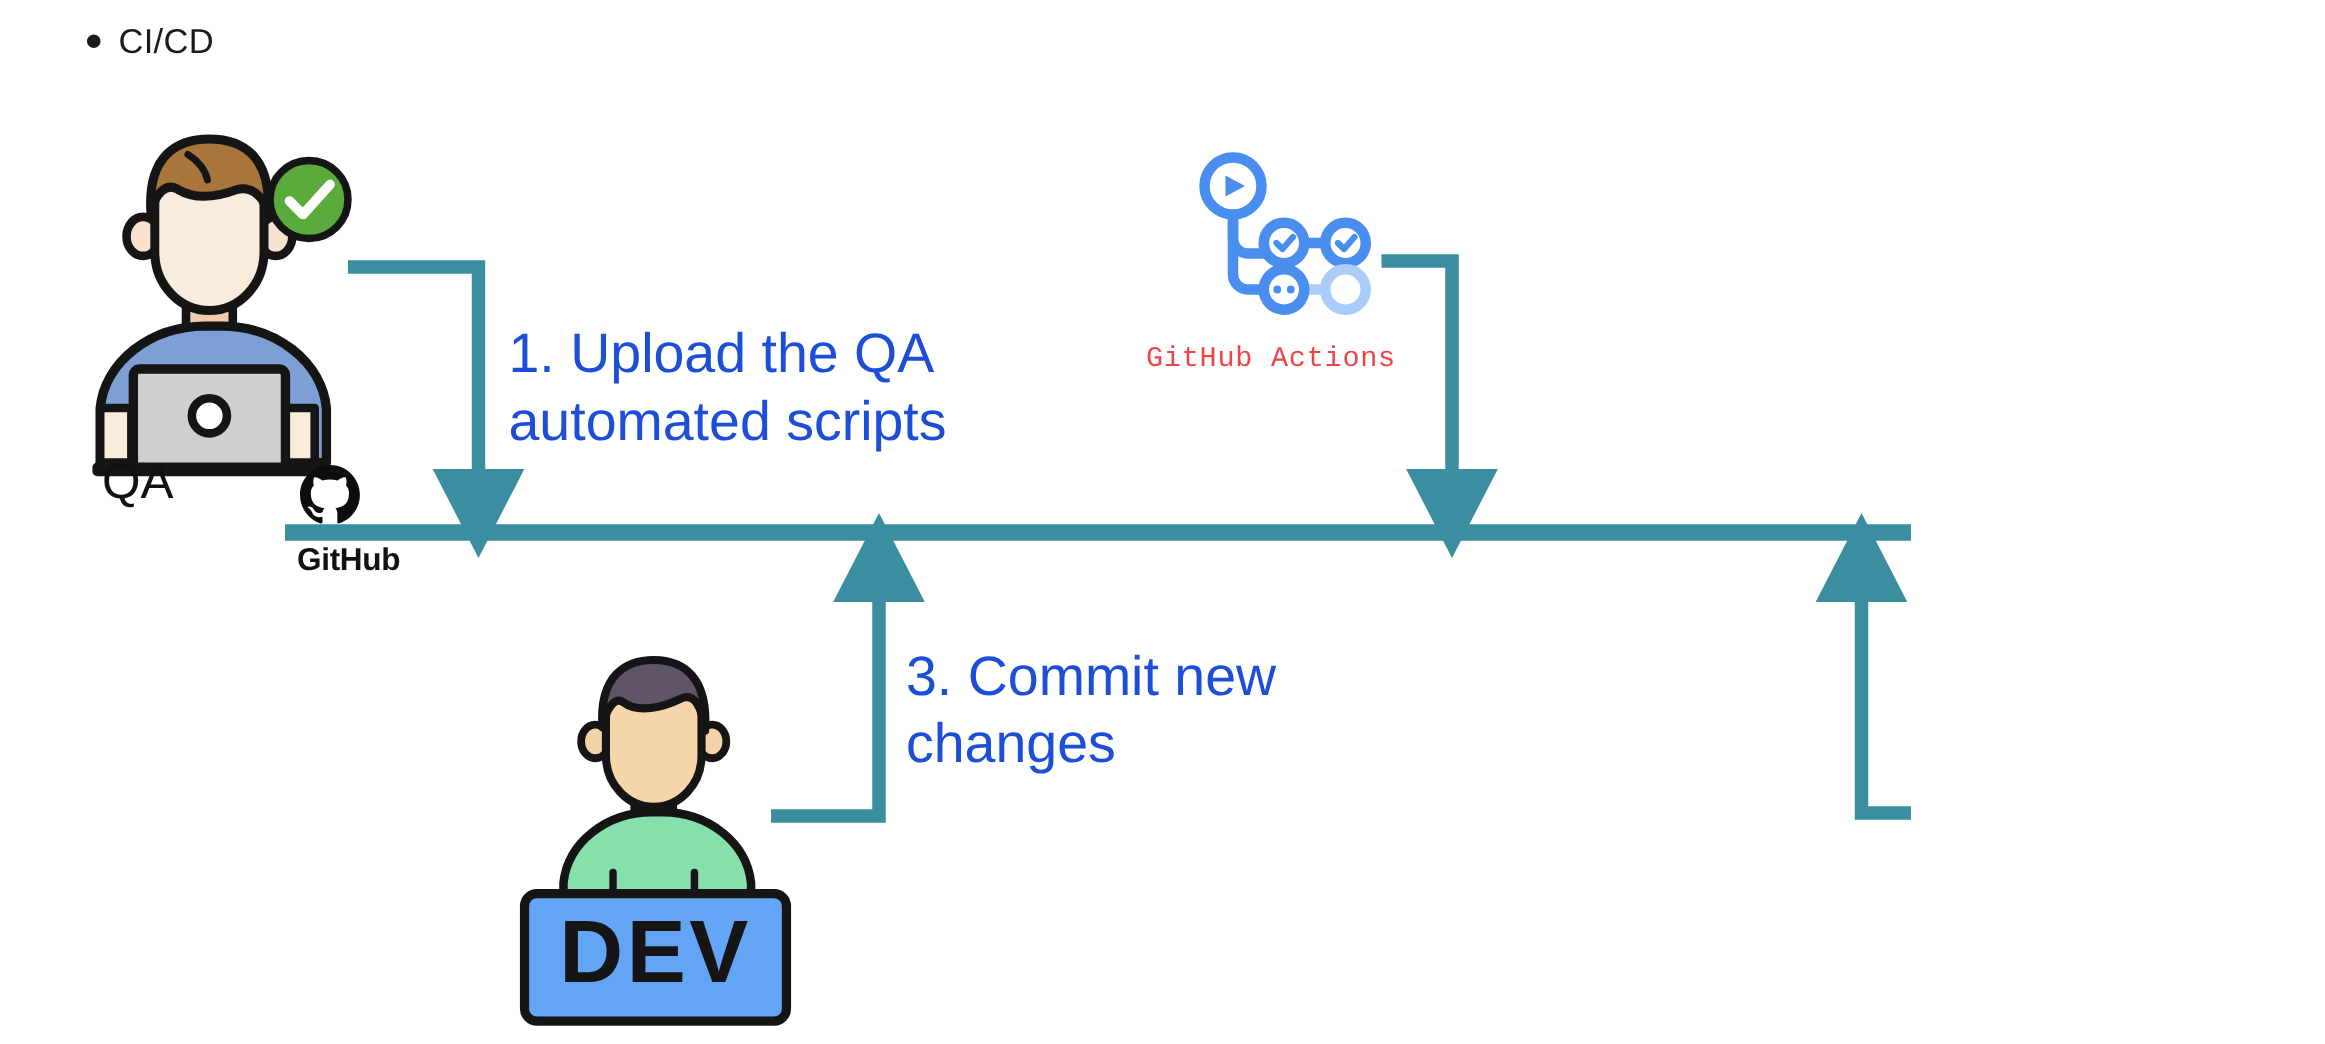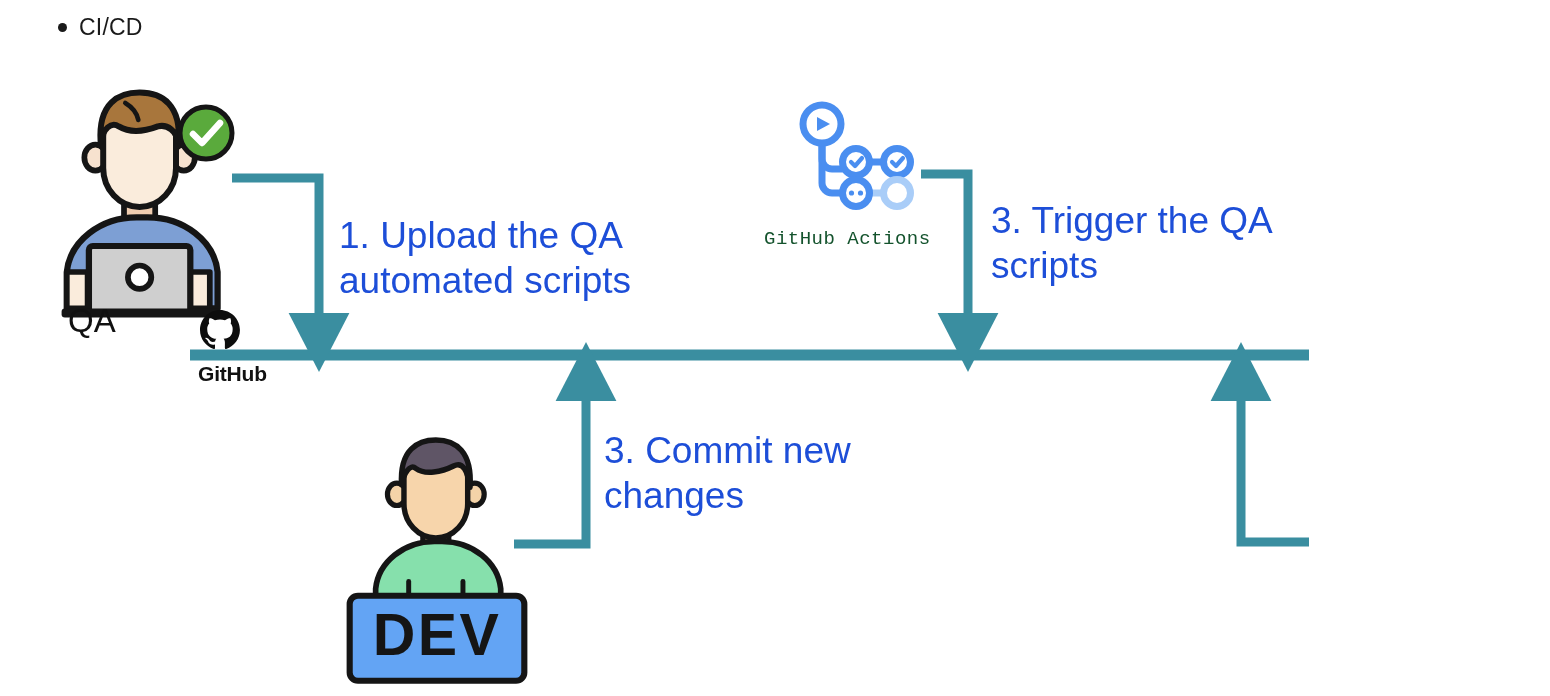--- a/index.html
+++ b/index.html
@@ -9,21 +9,20 @@
   }
   body {
     font-family: "Liberation Sans", sans-serif;
   }
   #canvas {
     position: relative;
     width: 1274px;
     height: 696px;
     background: #ffffff;
     overflow: hidden;
-    padding-left: 35px;
   }
   .abs { position: absolute; }
 
   
   #bullet-row {
     left: 58px; top: 14px;
     display: flex;
     align-items: center;
     gap: 12px;
   }
@@ -59,21 +58,21 @@
     font-size: 21px;
     font-weight: bold;
     color: #111111;
     letter-spacing: -0.2px;
     margin-left: 12px;
   }
   #gha-caption {
     left: 764px; top: 228px;
     font-size: 19px;
     font-family: "Liberation Mono", "DejaVu Sans Mono", monospace;
-    color: #14532d;
+    color: #ef4444;
     letter-spacing: 0.5px;
   }
 
   
   svg.layer {
     position: absolute;
     left: 0; top: 0;
     width: 1550px; height: 696px;
     pointer-events: none;
   }
@@ -234,17 +233,15 @@
       <circle cx="1442" cy="584" r="29" stroke-width="17" fill="#ececec"></circle>
     </g>
   </svg>
 
   <div class="abs step-label" style="left:339px; top:213px;">1. Upload the QA
 automated scripts</div>
 
   <div class="abs step-label" style="left:604px; top:428px;">3. Commit new
 changes</div>
 
-  <div class="abs step-label" style="left:991px; top:198px;">3. Trigger the QA
-scripts</div>
 
 
 </div>
 
 </body></html>

